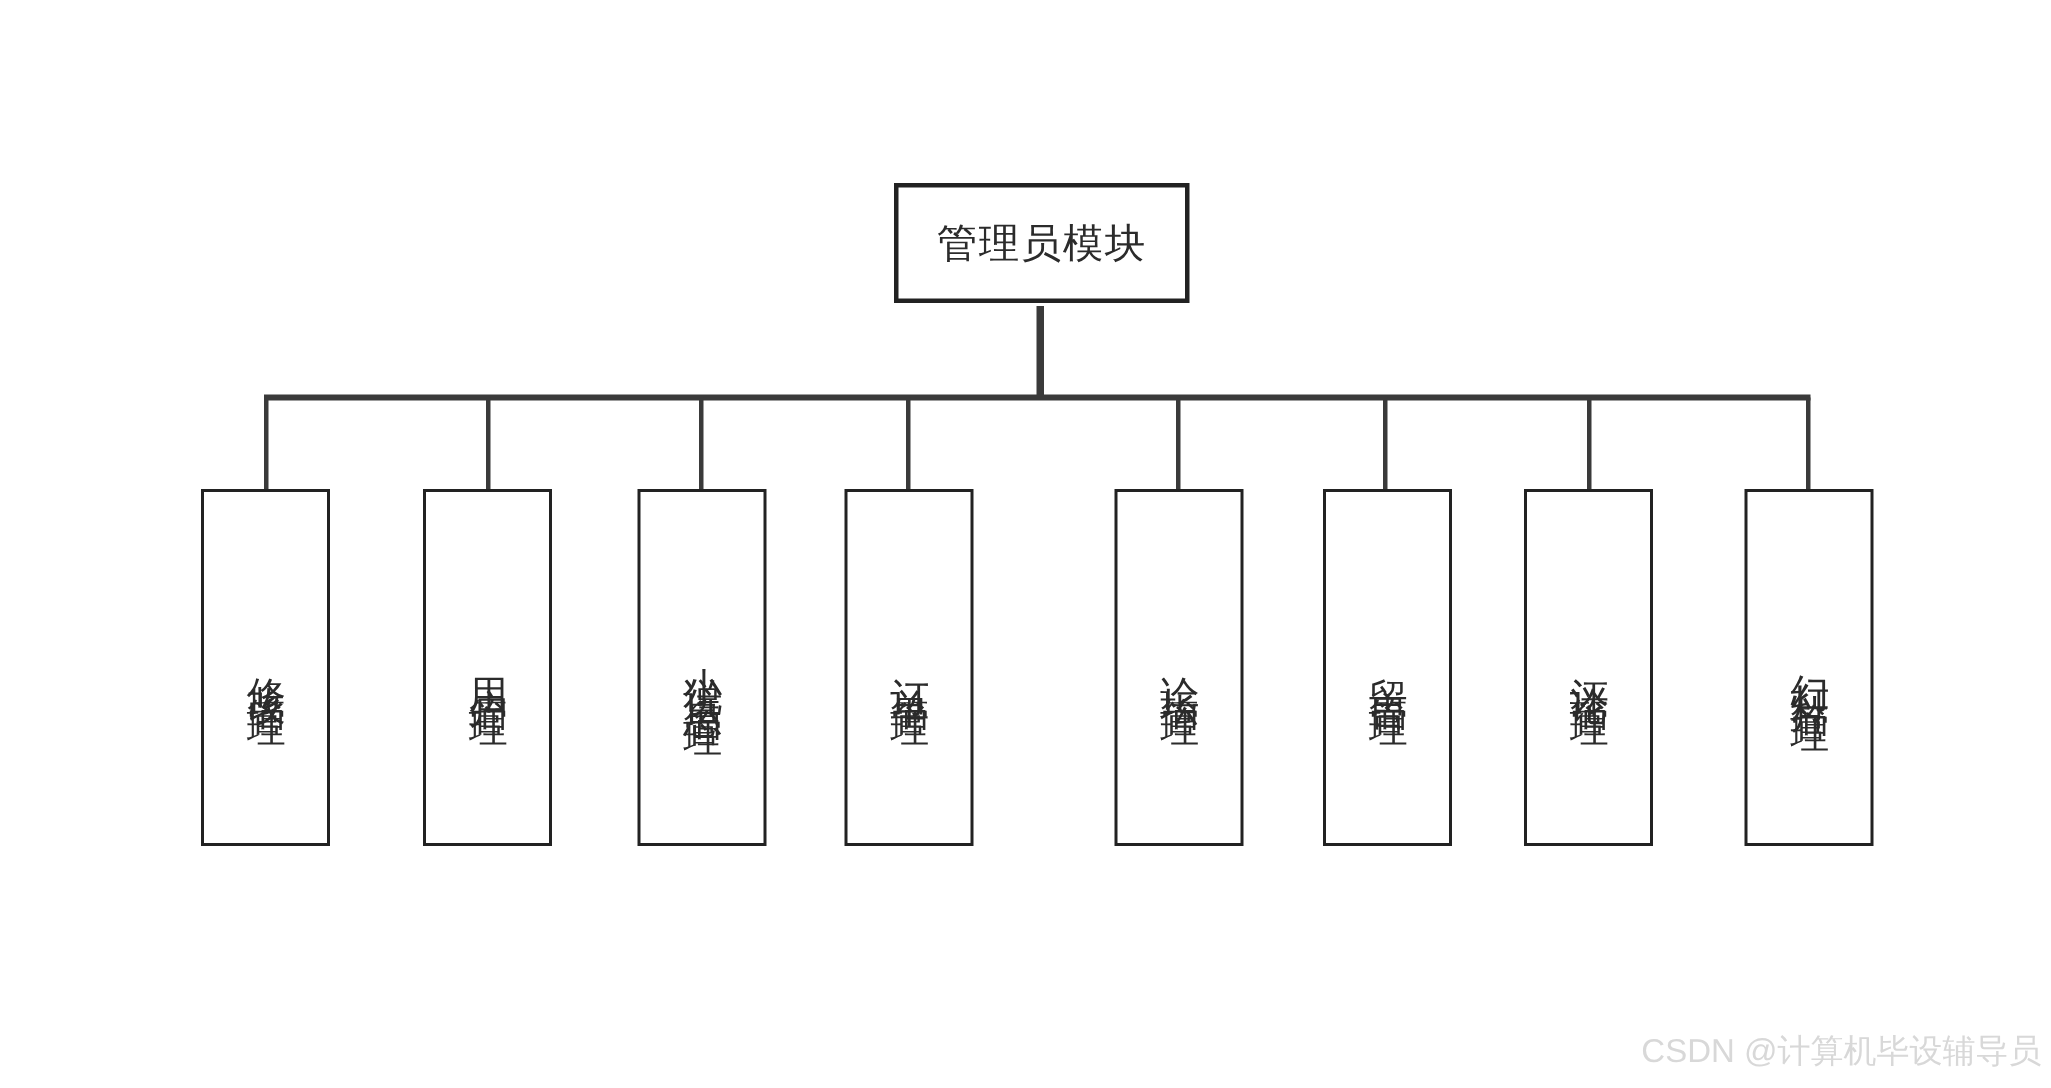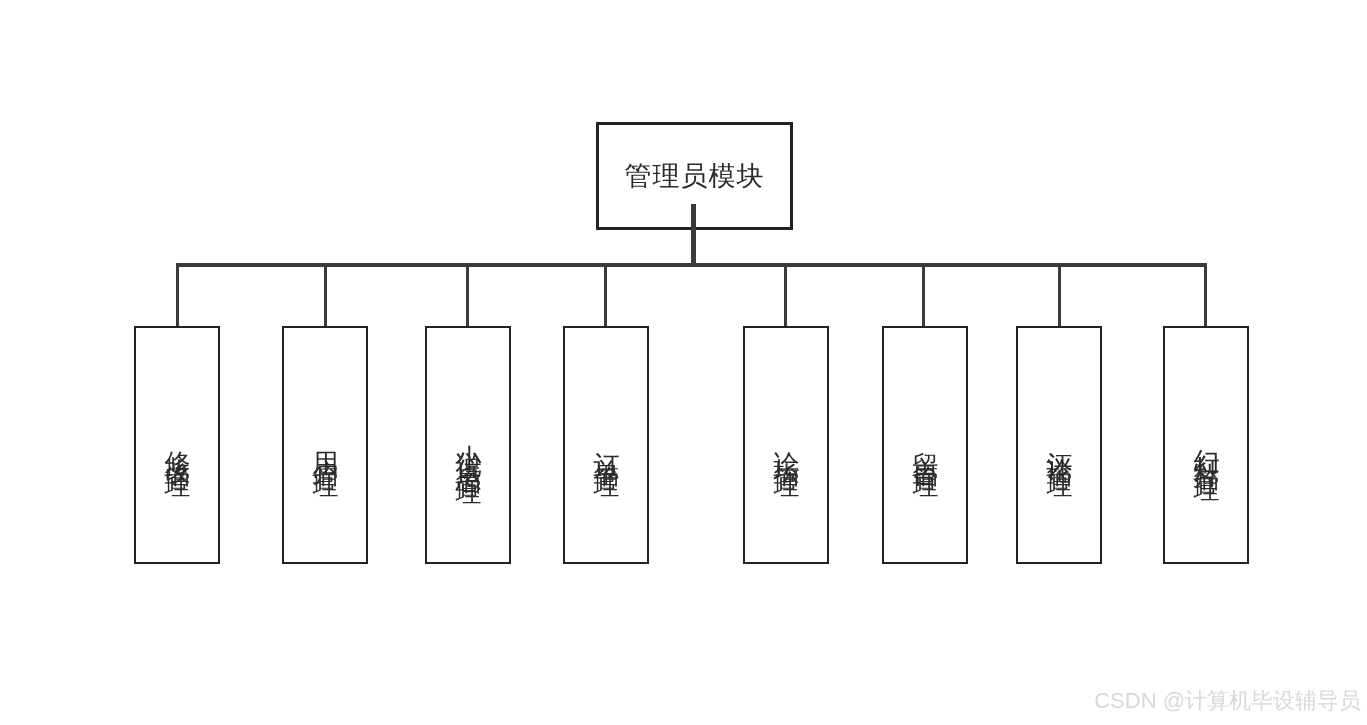--- a/index.html
+++ b/index.html
@@ -24,21 +24,21 @@
     background: #ffffff;
     display: flex;
     align-items: center;
     justify-content: center;
     color: #2b2b2b;
   }
   .root-node {
     left: 596px;
     top: 122px;
     width: 197px;
-    height: 108px;
+    height: 80px;
     border-width: 3px;
   }
   .root-node .hlabel {
     font-size: 27px;
     letter-spacing: 1px;
     white-space: nowrap;
   }
   .child-node {
     top: 326px;
     width: 86px;

